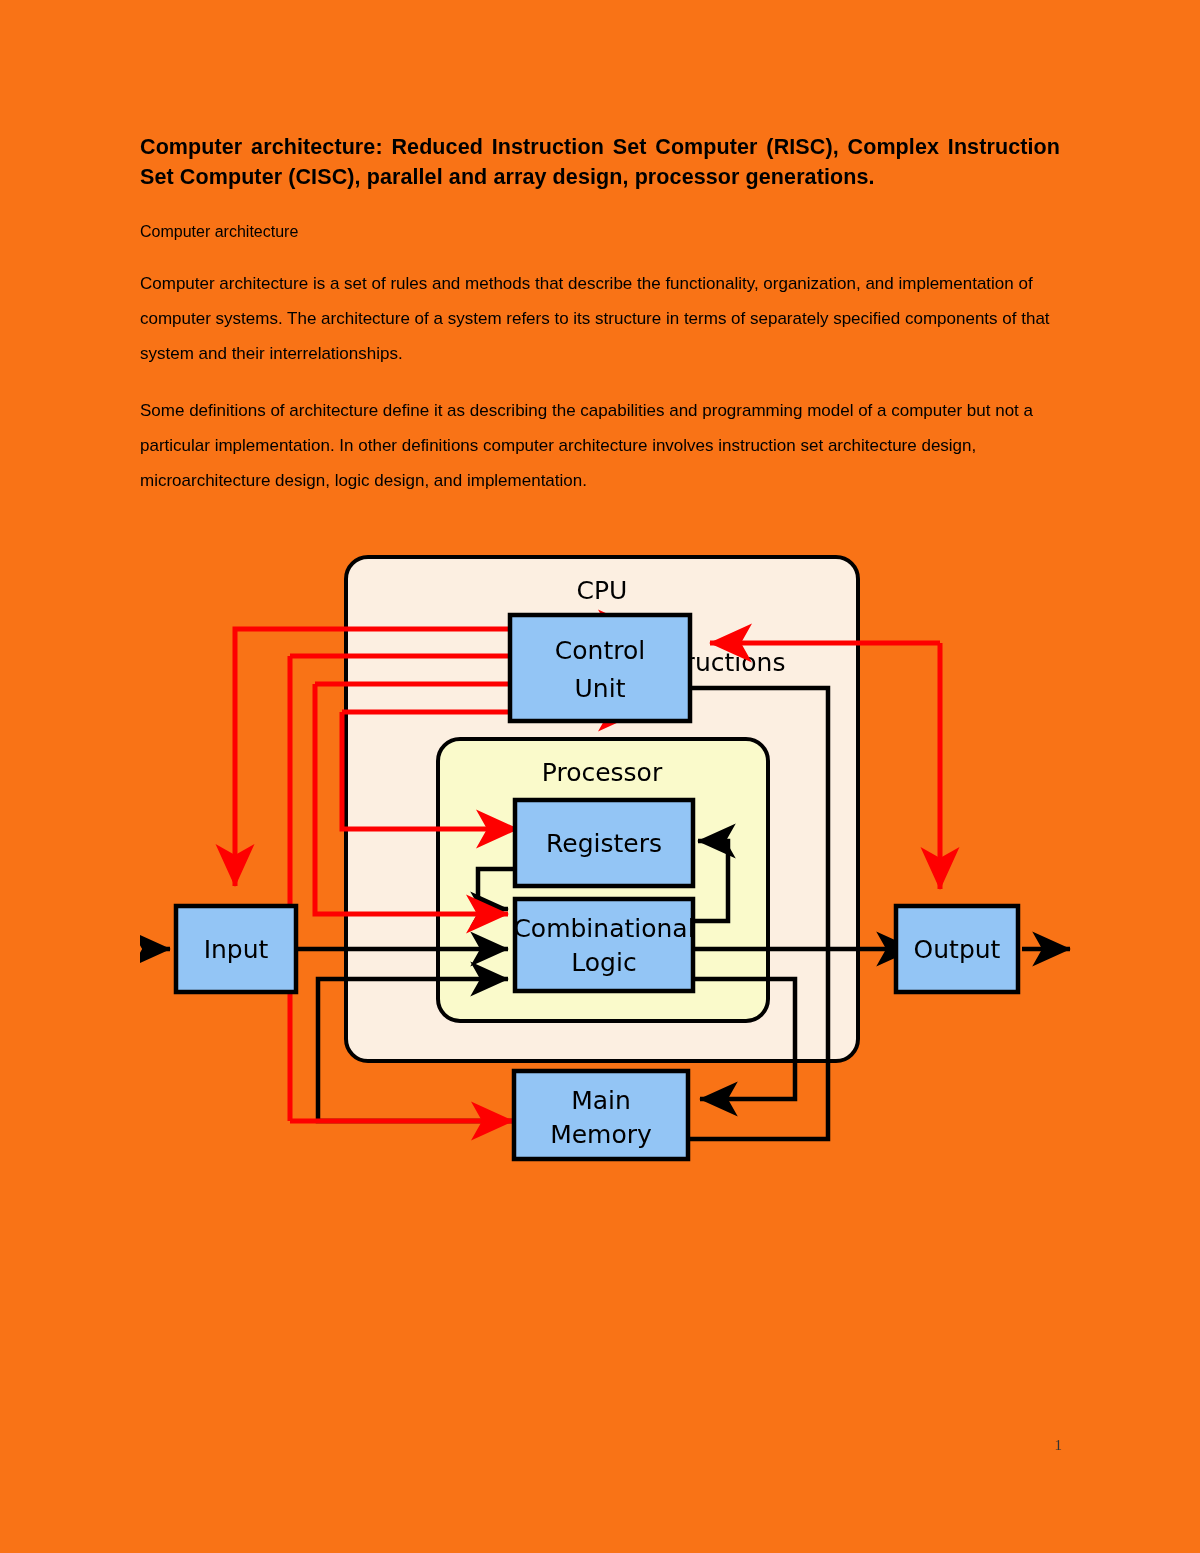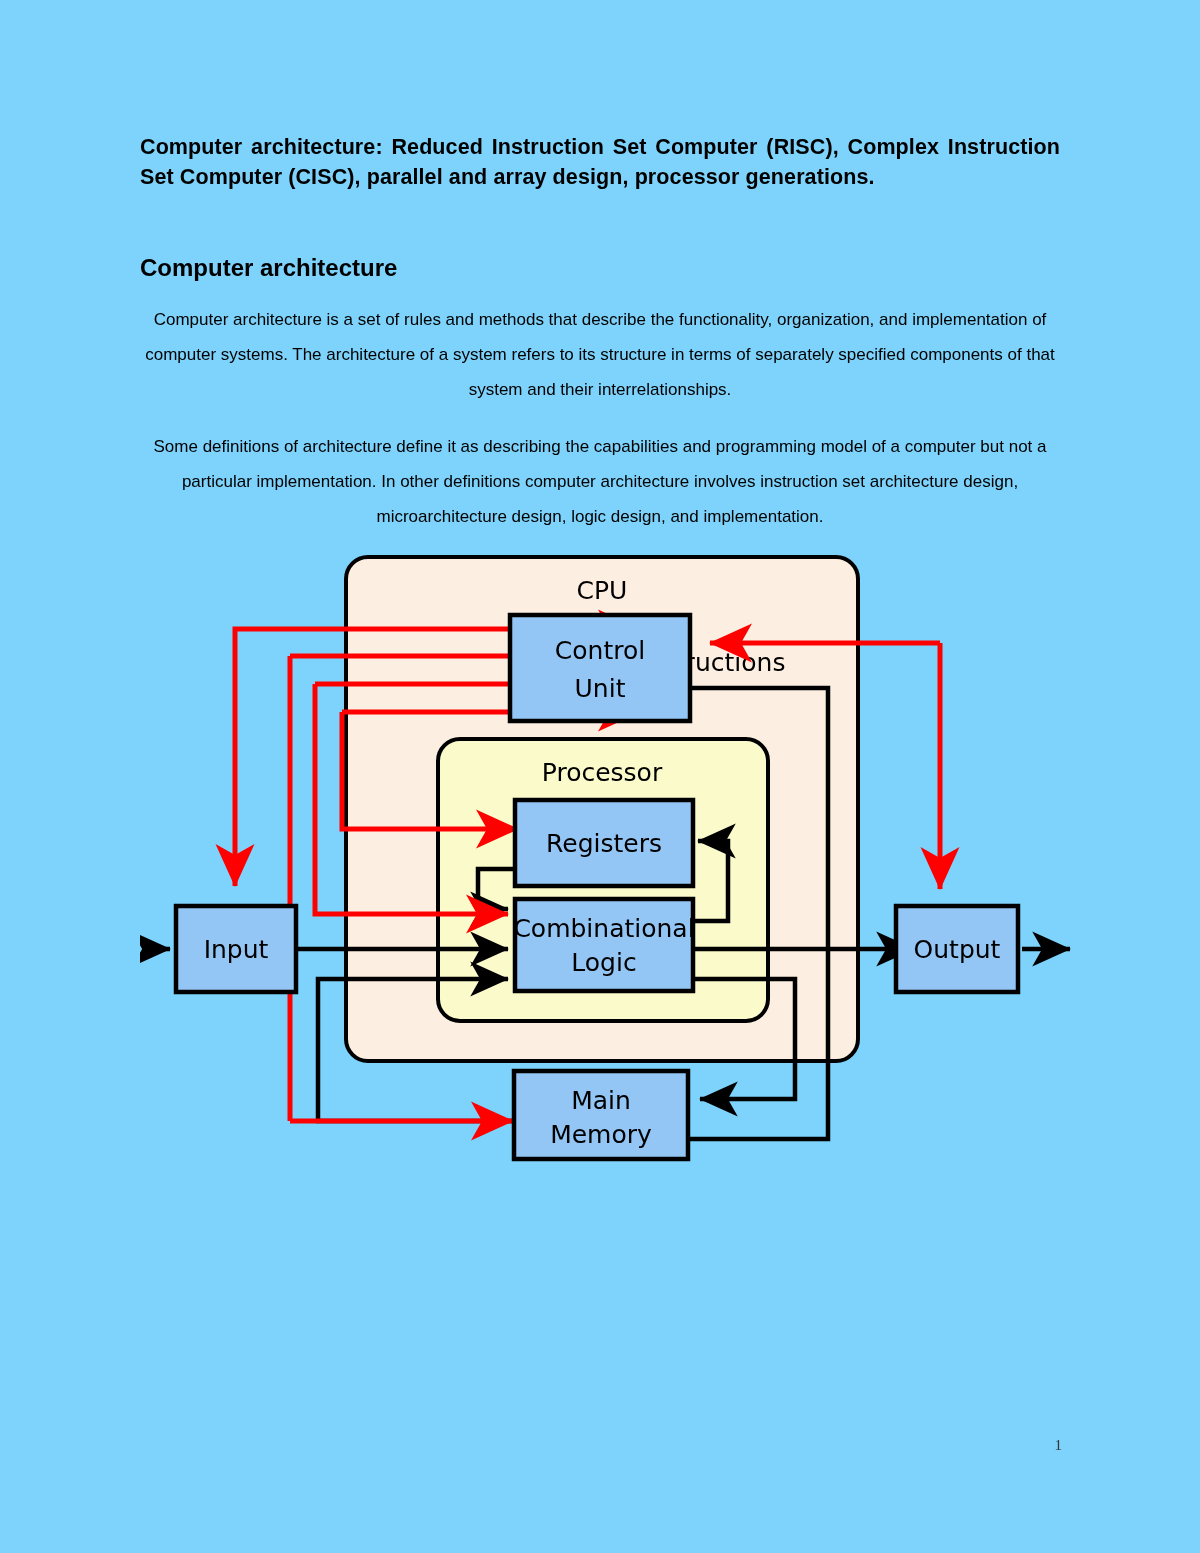--- a/index.html
+++ b/index.html
@@ -13,47 +13,47 @@
     position: relative;
     font-family: "Liberation Sans", sans-serif;
     color: #000000;
     overflow: hidden;
   }
   .page {
     position: absolute;
     left: 0; top: 0;
     width: 1200px;
     height: 1553px;
-    background: #7dd3fc;
+    background: #f97316;
   }
   .content {
     position: absolute;
     left: 140px;
     top: 132px;
     width: 920px;
   }
   .doc-title {
     font-size: 21.5px;
     font-weight: bold;
     line-height: 30px;
     text-align: justify;
     letter-spacing: 0.1px;
     margin: 0 0 0 0;
   }
   .section-heading {
-    font-size: 24px;
-    font-weight: bold;
+    font-size: 16px;
+    font-weight: normal;
     line-height: 24px;
-    margin: 64px 0 0 0;
+    margin: 28px 0 0 0;
   }
   .body-para {
     font-size: 17px;
     line-height: 35px;
     margin: 22px 0 0 0;
-    text-align: center;
+    text-align: left;
   }
   .caption {
     font-size: 16.5px;
     line-height: 33px;
     margin: 0;
   }
   .figure-wrap {
     position: absolute;
     left: 140px;
     top: 551px;

